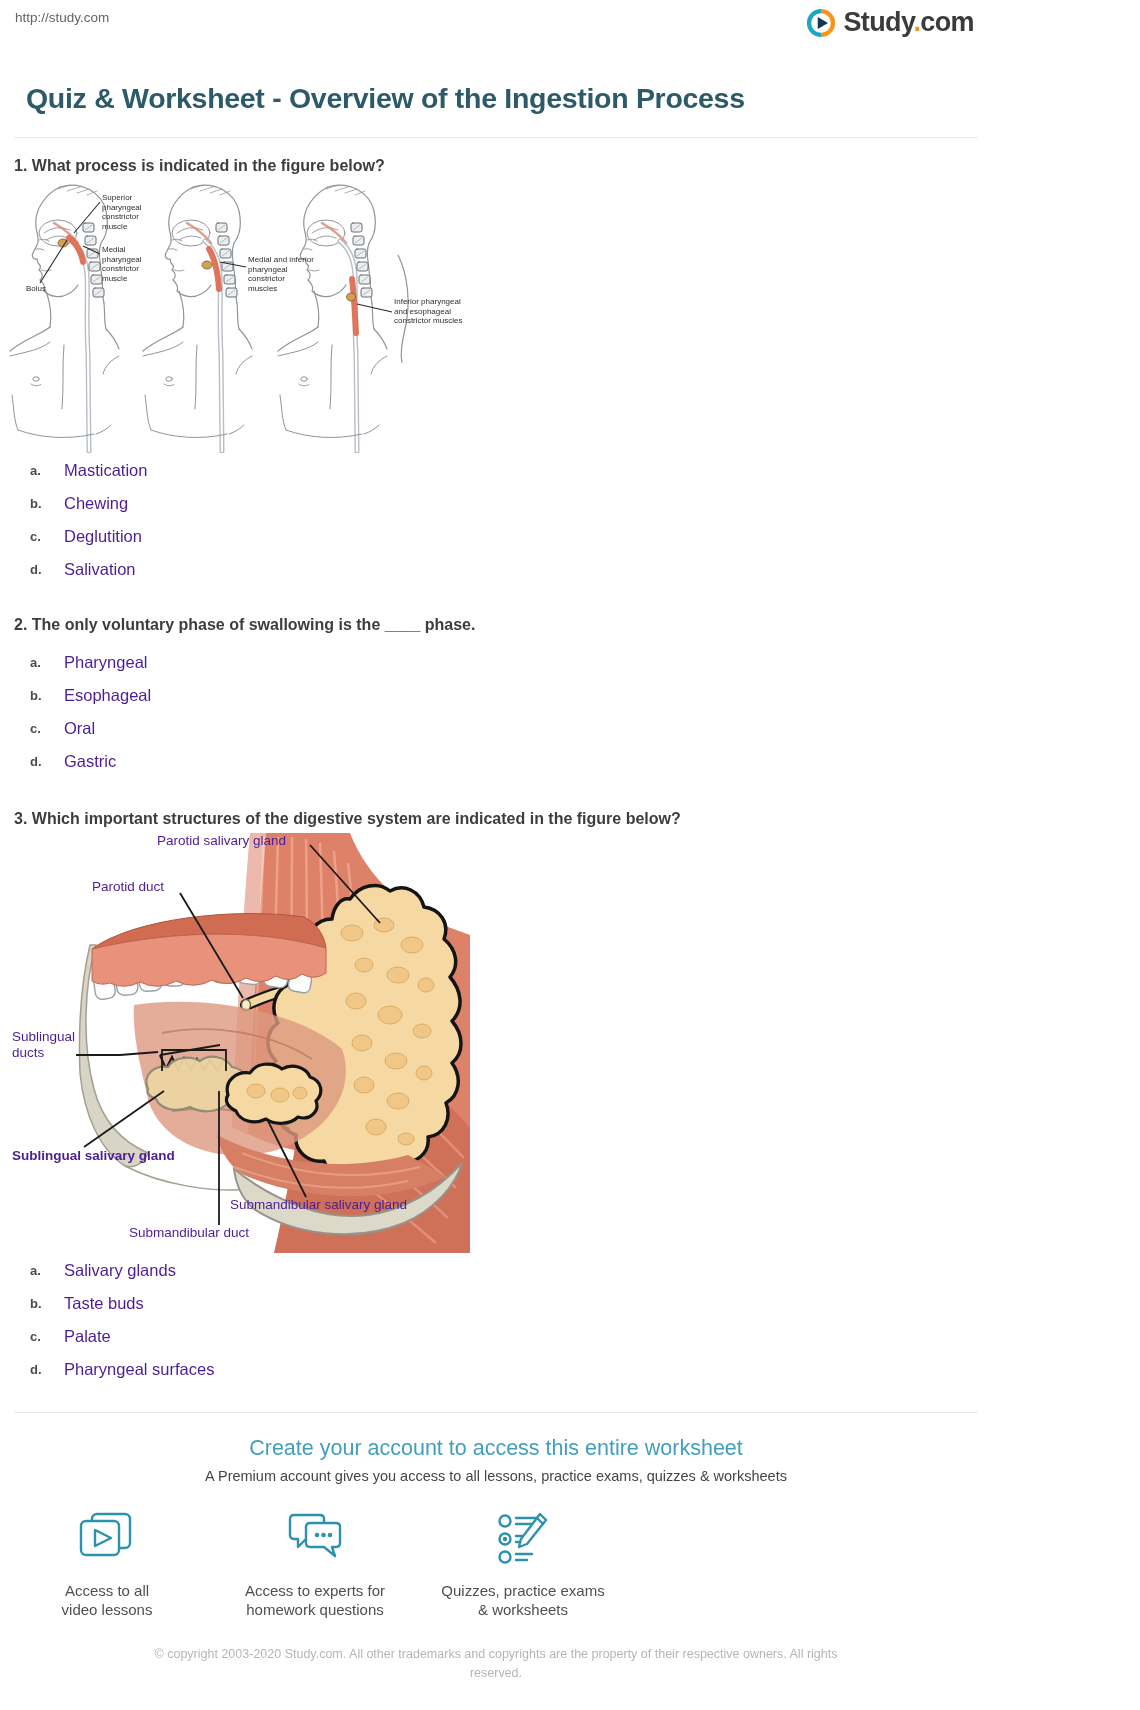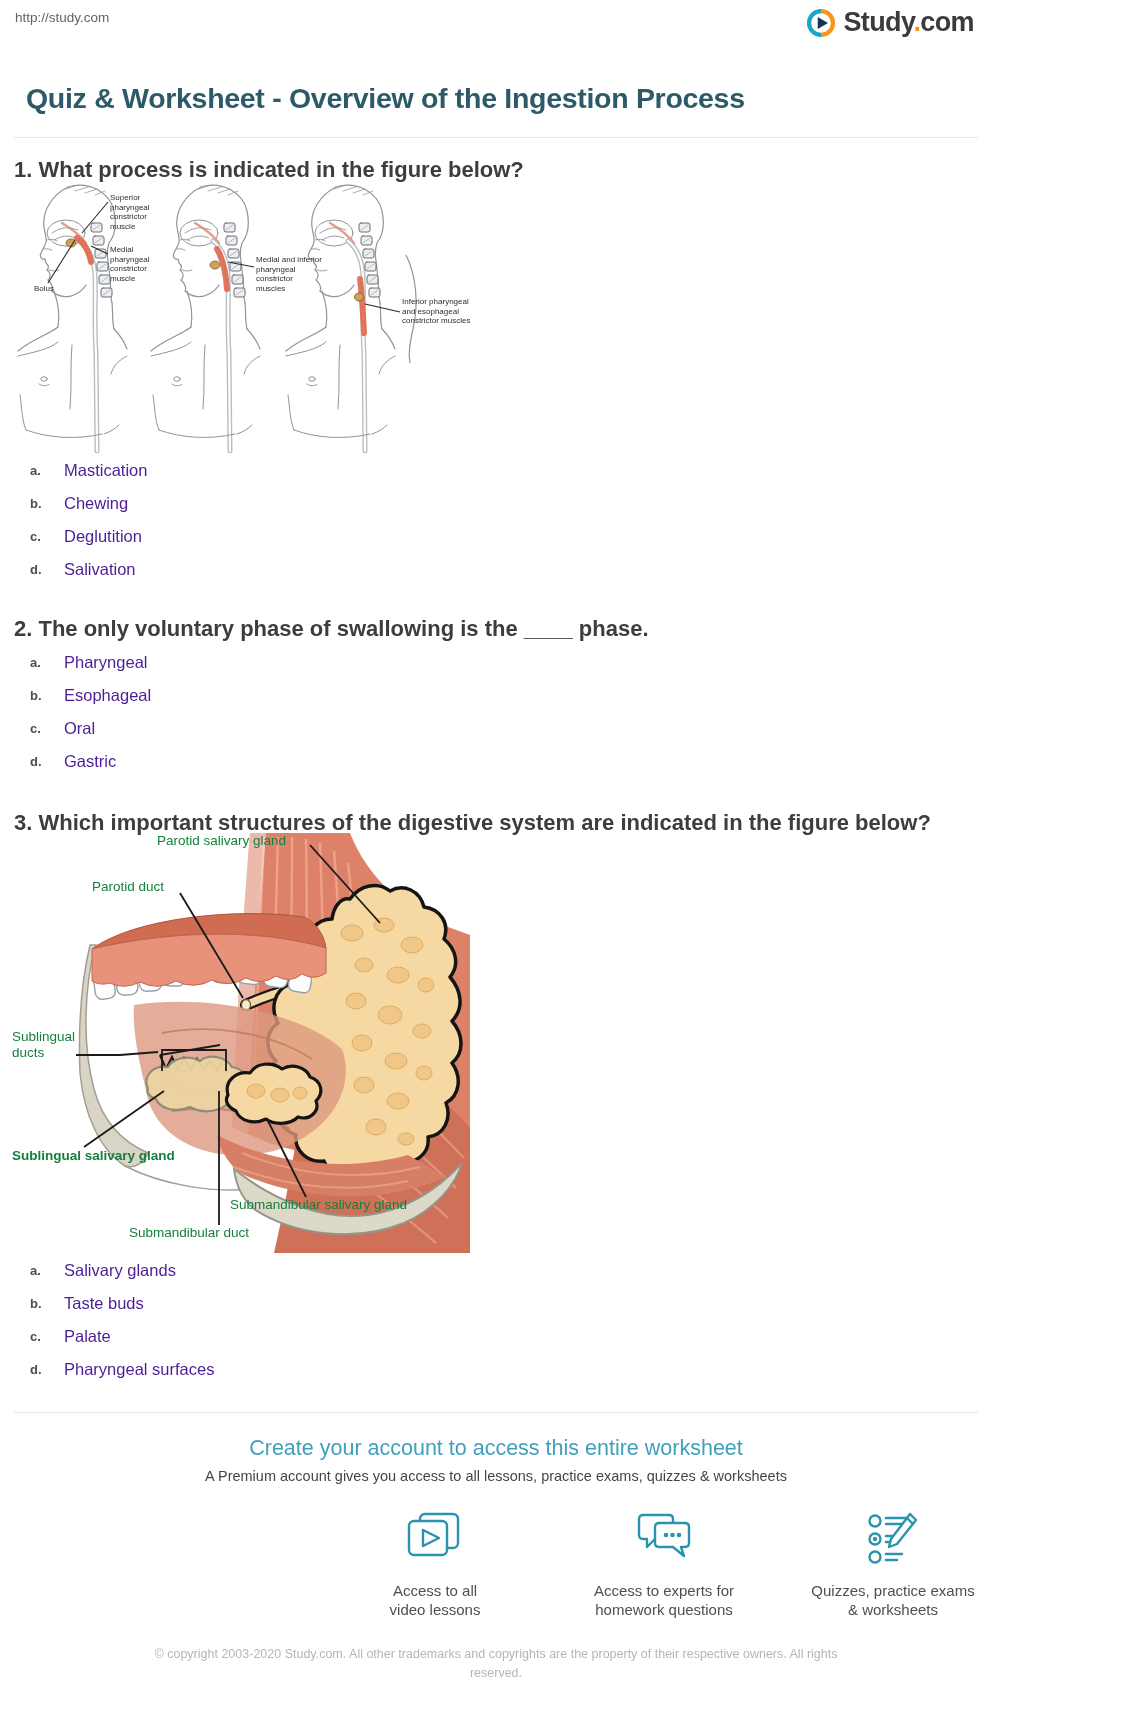--- a/index.html
+++ b/index.html
@@ -9,40 +9,40 @@
   .url{position:absolute;left:15px;top:10px;font-size:13.5px;color:#636363;}
   .logo{position:absolute;right:18px;top:7px;display:flex;align-items:center;gap:7px;}
   .logo-text{font-size:27px;font-weight:700;color:#3b3b3b;letter-spacing:-0.6px;}
   .logo-text .dot{color:#f7941d;}
 
   .title{position:absolute;left:14px;top:70px;margin:12px;font-size:28.5px;font-weight:700;color:#2d5a68;letter-spacing:-0.3px;}
 
   .divider{position:absolute;left:14px;right:14px;height:1px;background:#e7e7e7;}
   .d1{top:137px}.d2{top:1412px}
 
-  .qhead{position:absolute;left:14px;margin:0;font-size:22px;font-weight:700;color:#3d3d3d;}
+  .qhead{position:absolute;left:14px;margin:0;font-size:16px;font-weight:700;color:#3d3d3d;}
   .q1{top:157px}.q2{top:616px}.q3{top:810px}
 
   .fig{position:absolute;}
-  .fig1{left:14px;top:183px;width:460px;height:270px;}
+  .fig1{left:6px;top:183px;width:460px;height:270px;}
   .fig2{left:12px;top:833px;width:458px;height:420px;}
   .fig svg{position:absolute;left:0;top:0;}
   .flabel{position:absolute;color:#2e2e2e;}
   .fl1{font-size:8px;line-height:9.5px;}
-  .fl2{font-size:13.5px;line-height:16px;color:#15803d;}
+  .fl2{font-size:13.5px;line-height:16px;color:#4c1d95;}
 
   .opts{position:absolute;left:30px;}
   .o1{top:454px}.o2{top:646px}.o3{top:1254px}
   .opt{display:flex;align-items:center;height:33px;}
   .opt .lt{width:34px;font-size:13px;font-weight:700;color:#4d4d4d;}
   .opt .tx{font-size:16.5px;color:#4c1d95;}
 
   .su-title{position:absolute;top:1436px;left:0;width:100%;text-align:center;font-size:21.5px;color:#3f9fbc;}
   .su-sub{position:absolute;top:1468px;left:0;width:100%;text-align:center;font-size:14.5px;color:#454545;}
-  .features{position:absolute;top:1512px;left:1px;width:100%;display:flex;justify-content:flex-end;gap:29px;}
+  .features{position:absolute;top:1512px;left:7px;width:100%;display:flex;justify-content:flex-start;gap:8px;}
   .feature{width:200px;display:flex;flex-direction:column;align-items:center;}
   .f-icon{height:60px;display:flex;align-items:flex-start;justify-content:center;}
   .f-label{margin-top:9px;text-align:center;font-size:15px;color:#4f4f4f;line-height:19px;}
 
   .copyright{position:absolute;top:1645px;left:50%;transform:translateX(-50%);width:720px;text-align:center;font-size:12.5px;color:#b5b5b5;line-height:19px;}
 </style>
 </head>
 <body>
 
 <div class="page">

